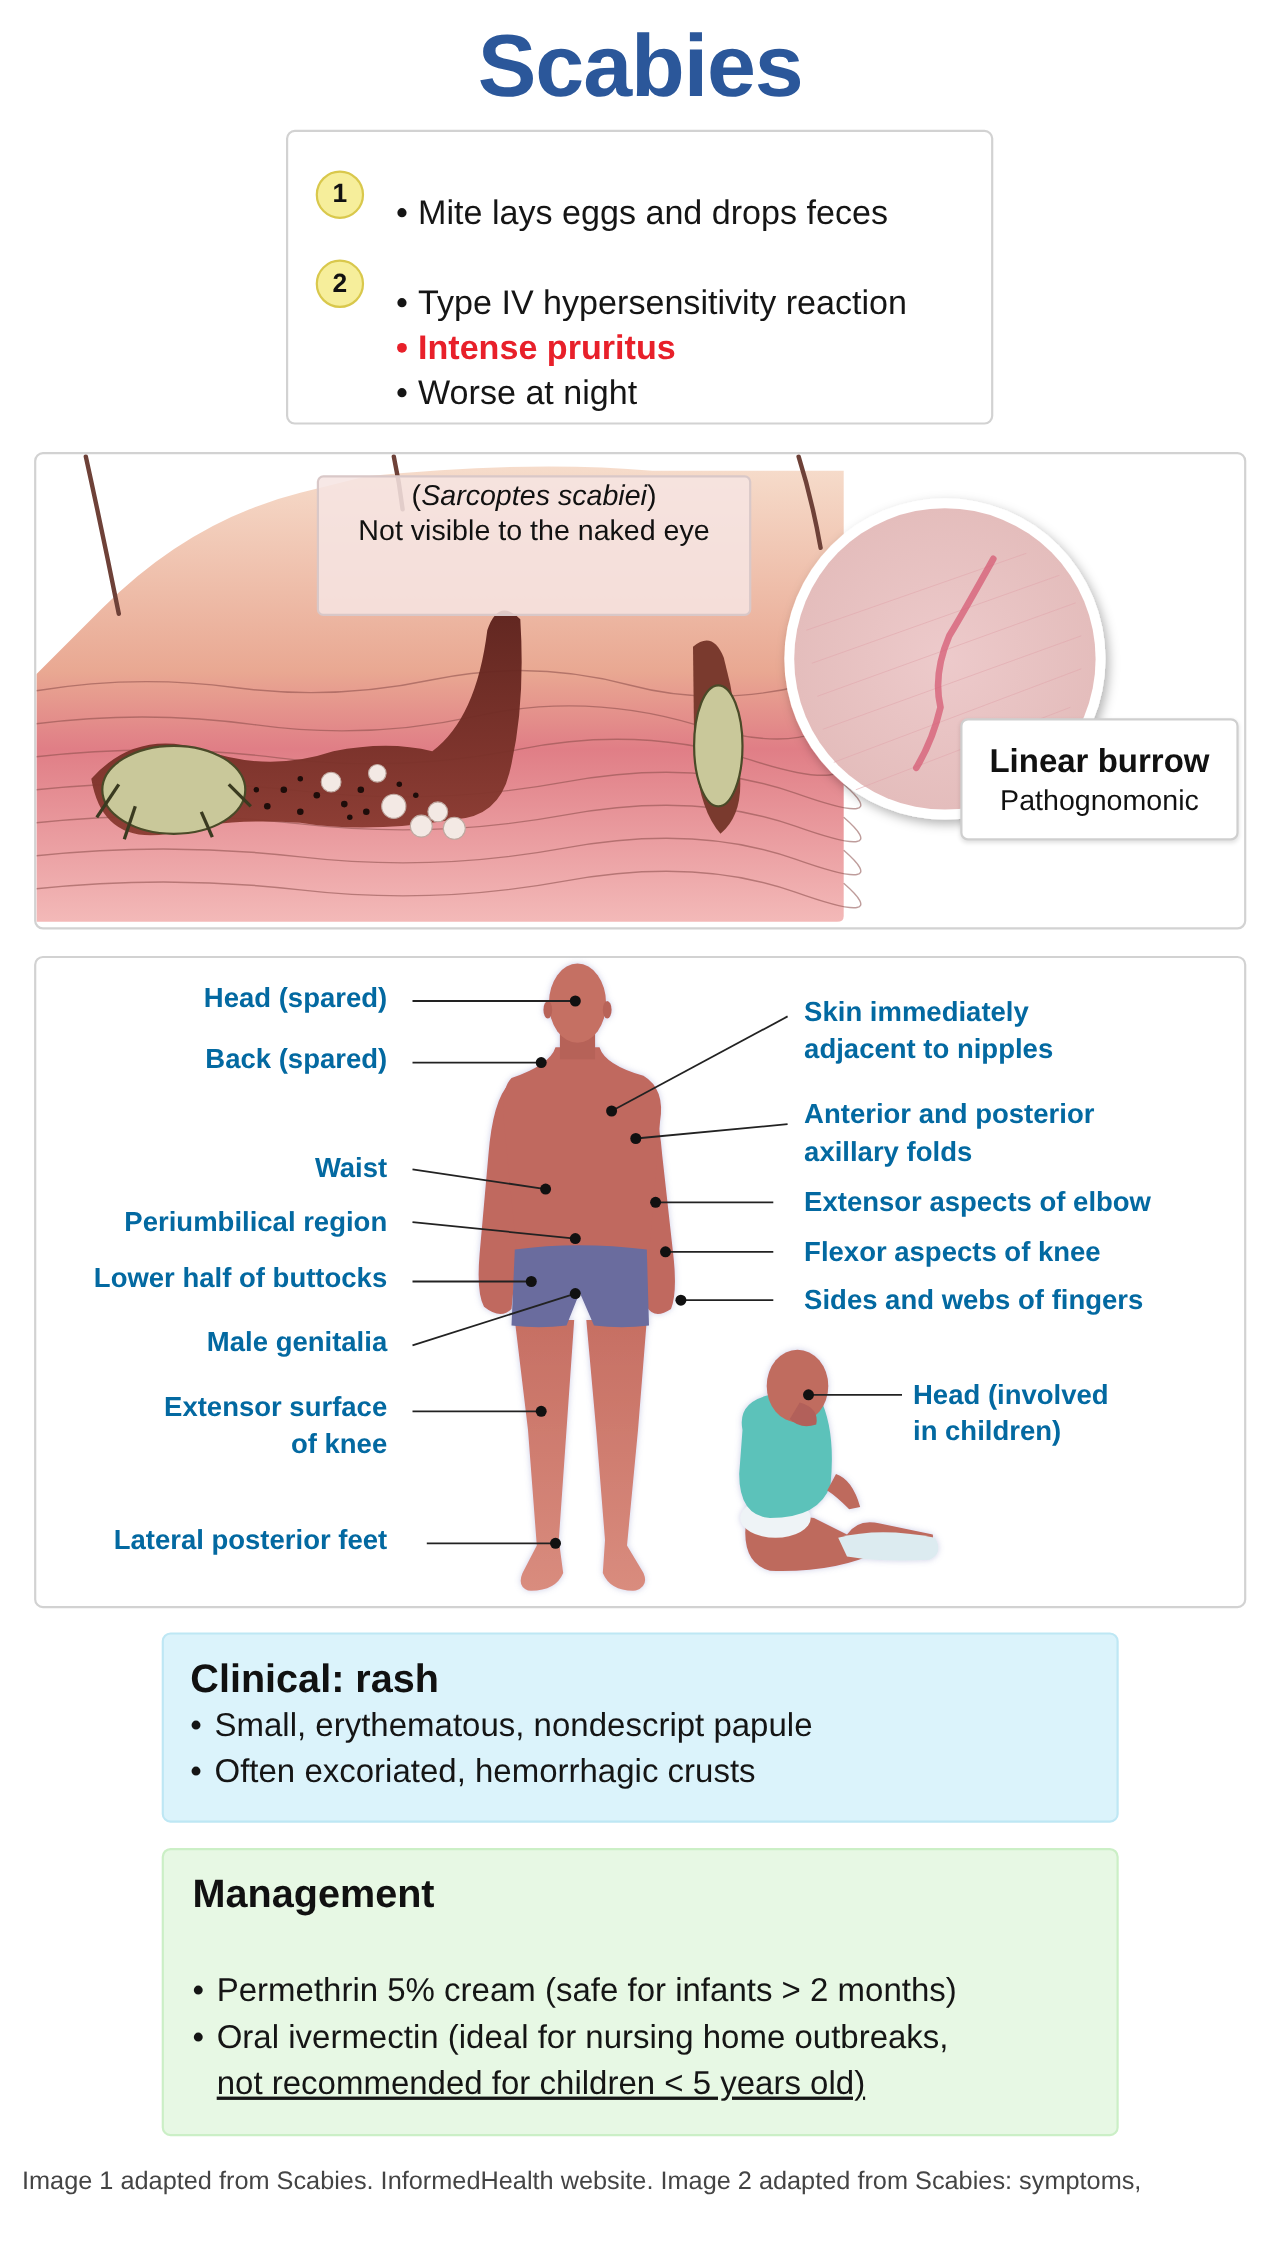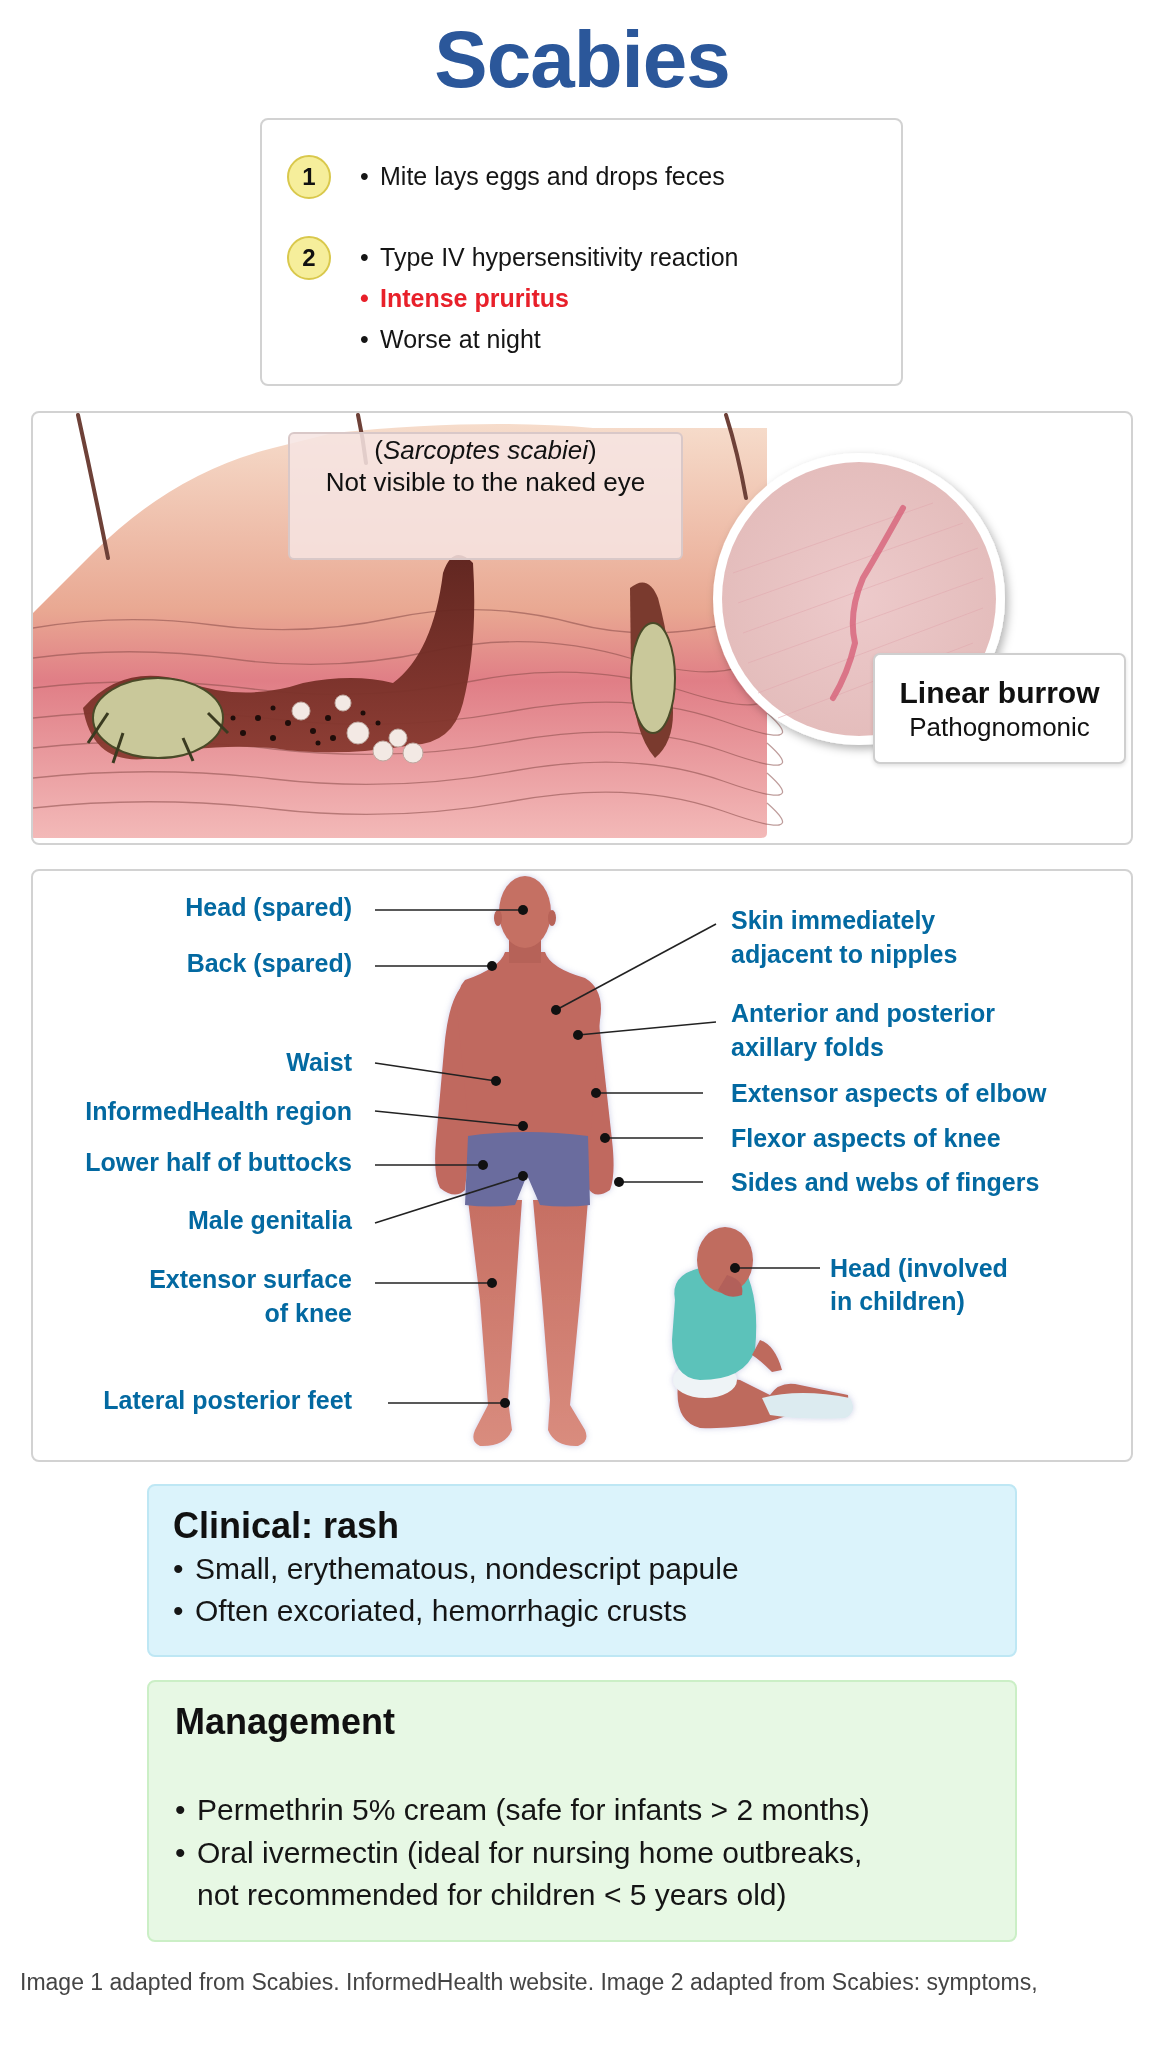--- a/index.html
+++ b/index.html
@@ -9,21 +9,21 @@
 
   
   #title { left: 0; width: 1164px; top: 18px; text-align: center; font-size: 80px; font-weight: bold;
            color: #2B579A; letter-spacing: -1px; line-height: 84px; }
 
   
   #pathobox { left: 260px; top: 118px; width: 643px; height: 268px; border: 2.5px solid #D2D2D2;
               border-radius: 8px; box-sizing: border-box; background: #fff; }
   .numcircle { width: 44px; height: 44px; border-radius: 50%; background: #F6EE9B; border: 2.5px solid #D9C84C;
                box-sizing: border-box; text-align: center; line-height: 39px; font-weight: bold; font-size: 24px; color: #111; }
-  .bul { font-size: 25px; line-height: 40px; white-space: nowrap; color: #151515; }
+  .bul { font-size: 31px; line-height: 40px; white-space: nowrap; color: #151515; margin-top: 18px; }
   .bul .dot { display: inline-block; width: 20px; }
   .red { color: #E8202A; font-weight: bold; }
 
   
   #illus { left: 31px; top: 411px; width: 1102px; height: 434px; border: 2.5px solid #D2D2D2;
            border-radius: 8px; box-sizing: border-box; background: #fff; overflow: hidden; }
   #mitelabel { left: 288px; top: 432px; width: 395px; height: 128px; border: 2px solid #D9C8C8; border-radius: 6px;
                background: rgba(246, 228, 226, 0.86); box-sizing: border-box; text-align: center; }
   #mitelabel .t1 { font-weight: bold; font-size: 29px; margin-top: 12px; line-height: 34px; }
   #mitelabel .t2 { font-size: 26px; line-height: 32px; }
@@ -249,21 +249,21 @@
       <circle cx="596" cy="1093" r="5"></circle>
     <circle cx="605" cy="1138" r="5"></circle>
       <circle cx="619" cy="1182" r="5"></circle>
       <circle cx="735" cy="1268" r="5"></circle>
   </g>
 </svg>
 
 <div class="abs lbl r" style="right:812px; top:890px;">Head (spared)</div>
 <div class="abs lbl r" style="right:812px; top:946px;">Back (spared)</div>
 <div class="abs lbl r" style="right:812px; top:1045px;">Waist</div>
-<div class="abs lbl r" style="right:812px; top:1094px;">InformedHealth region</div>
+<div class="abs lbl r" style="right:812px; top:1094px;">Periumbilical region</div>
 <div class="abs lbl r" style="right:812px; top:1145px;">Lower half of buttocks</div>
 <div class="abs lbl r" style="right:812px; top:1203px;">Male genitalia</div>
 <div class="abs lbl r" style="right:812px; top:1262px;">
   <div>Extensor surface</div>
   <div>of knee</div>
 </div>
 <div class="abs lbl r" style="right:812px; top:1383px;">Lateral posterior feet</div>
 
 <div class="abs lbl" style="left:731px; top:903px;">
   <div>Skin immediately</div>
@@ -293,18 +293,18 @@
 </div>
 
 <div id="mgmt" class="abs">
   <div class="boxhead" style="position:absolute; left:26px; top:18px;">Management</div>
   <div class="boxbul" style="position:absolute; left:26px; top:107px;">
     <span class="dot">•</span><span>Permethrin 5% cream (safe for infants &gt; 2 months)</span>
   </div>
   <div class="boxbul" style="position:absolute; left:26px; top:150px;">
     <span class="dot">•</span><span>Oral ivermectin (ideal for nursing home outbreaks,</span>
   </div>
-  <div class="boxbul" style="position:absolute; left:48px; top:192px;">not recommended for children &lt; 5 years old)</div>
+  <div class="boxbul" style="position:absolute; left:48px; top:192px;text-decoration:underline;">not recommended for children &lt; 5 years old)</div>
 </div>
 
 <div id="footnote" class="abs">
   <div>Image 1 adapted from Scabies. InformedHealth website. Image 2 adapted from Scabies: symptoms,</div>
 </div>
 
 </body></html>

